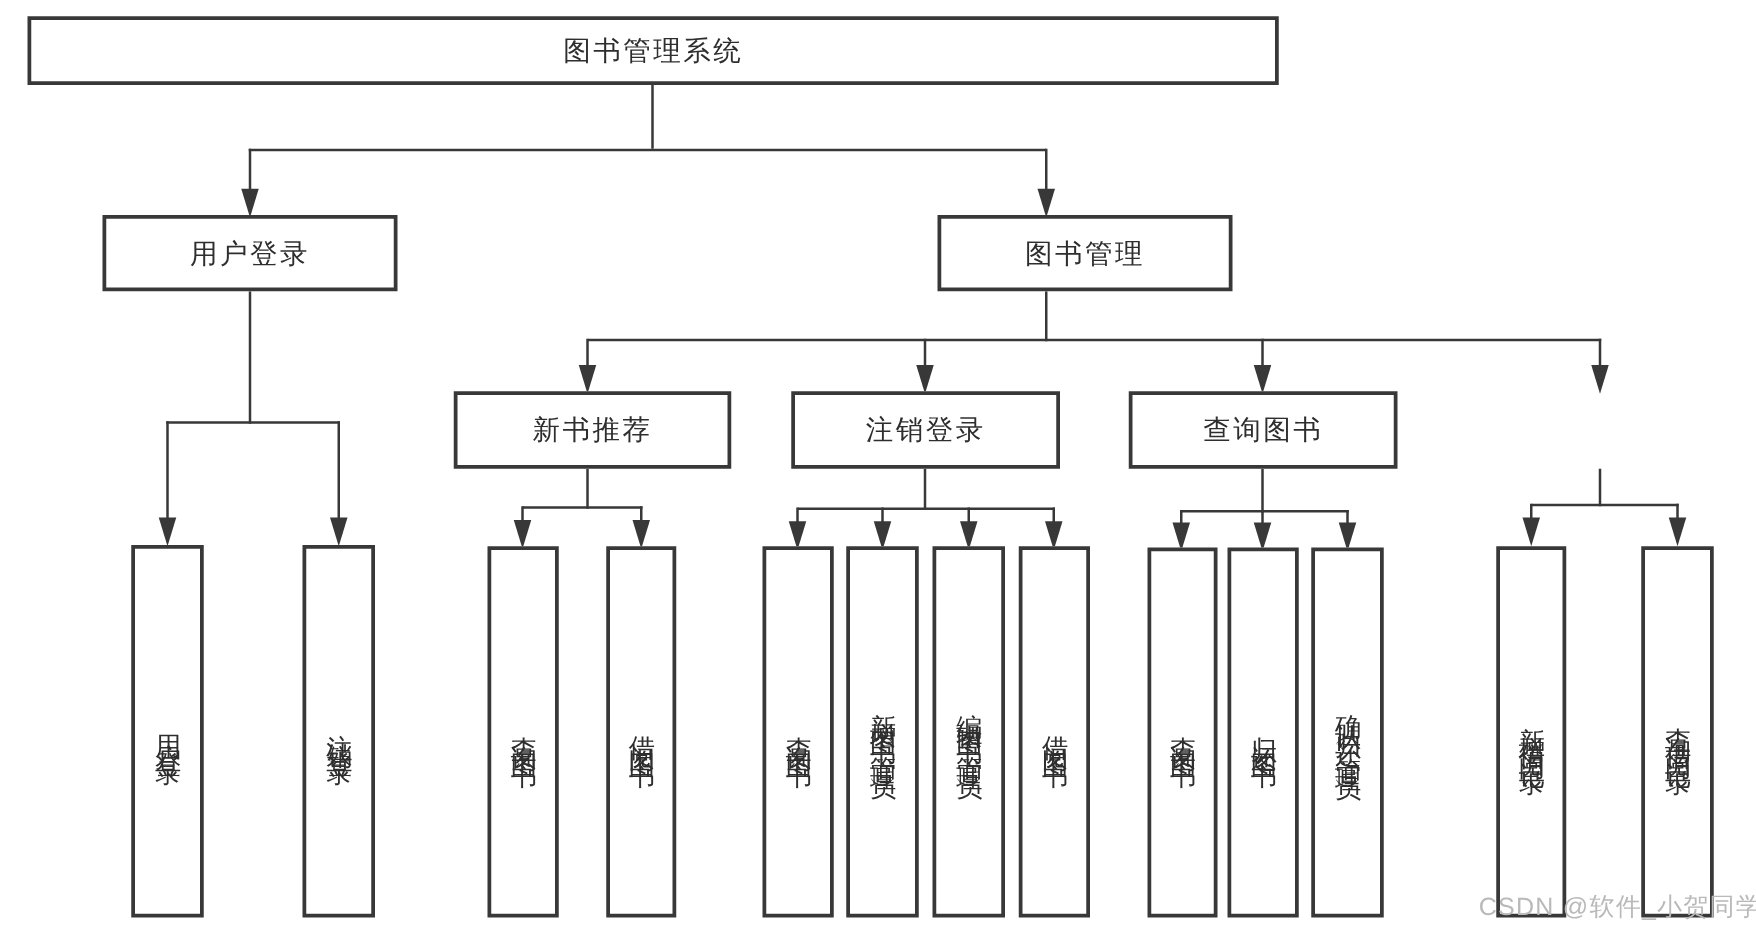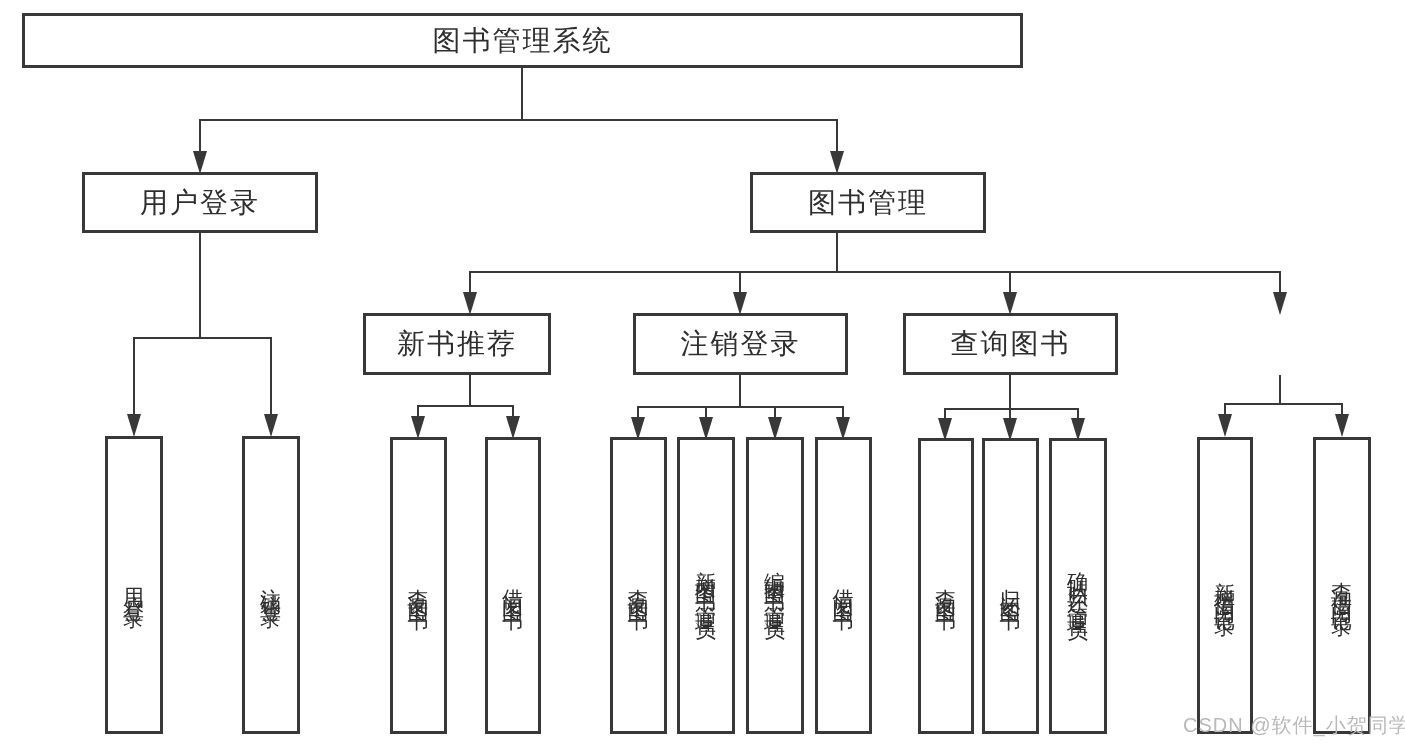--- a/index.html
+++ b/index.html
@@ -20,21 +20,21 @@
   }
   .box {
     position: absolute;
     box-sizing: border-box;
     border: 3px solid var(--line);
     background: var(--bg);
     display: flex;
     align-items: center;
     justify-content: center;
     color: var(--text);
-    font-size: 28px;
+    font-size: 22px;
     letter-spacing: 2px;
     z-index: 2;
   }
   .leaf { font-size: 21px; letter-spacing: 0; }
   .leaf .vtext {
     writing-mode: vertical-rl;
     letter-spacing: 7px;
     line-height: 1.1;
   }
   .vline { position: absolute; width: 2px; background: var(--line); z-index: 1; }
@@ -92,21 +92,21 @@
   <div class="hline" style="left:470px; top:271px; width:811px;"></div>
   <div class="vline" style="left:469px; top:271px; height:25px;"></div>
   <div class="arr" style="left:463px; top:292px;"></div>
   <div class="vline" style="left:739px; top:271px; height:25px;"></div>
   <div class="arr" style="left:733px; top:292px;"></div>
   <div class="vline" style="left:1009px; top:271px; height:25px;"></div>
   <div class="arr" style="left:1003px; top:292px;"></div>
   <div class="vline" style="left:1279px; top:271px; height:25px;"></div>
   <div class="arr" style="left:1273px; top:292px;"></div>
 
-  <div class="box" style="left:363px; top:313px; width:188px; height:62px;">
+  <div class="box" style="left:363px; top:313px; width:222px; height:62px;">
     <span>新书推荐</span>
   </div>
   <div class="box" style="left:633px; top:313px; width:215px; height:62px;">
     <span>注销登录</span>
   </div>
   <div class="box" style="left:903px; top:313px; width:215px; height:62px;">
     <span>查询图书</span>
   </div>
 
   <div class="vline" style="left:469px; top:375px; height:32px;"></div>

